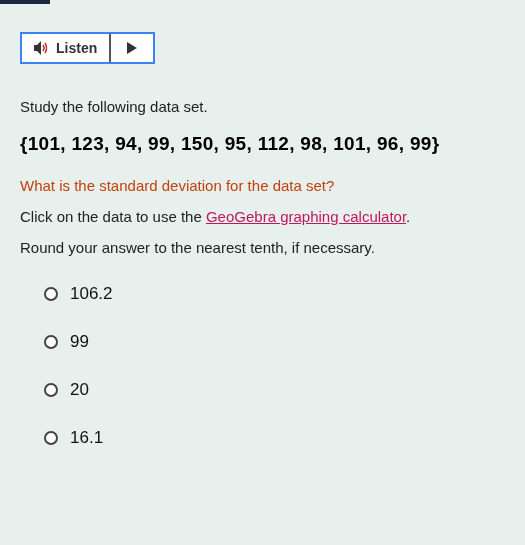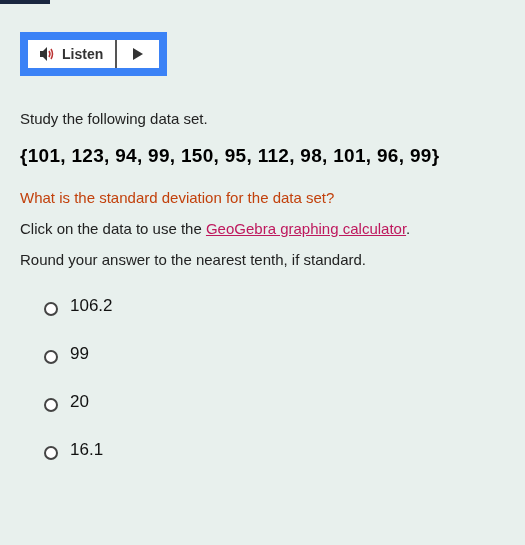--- a/index.html
+++ b/index.html
@@ -19,21 +19,21 @@
   .progress-bar {
     position: absolute;
     top: 0;
     left: 0;
     width: 50px;
     height: 4px;
     background: #1a2740;
   }
   .listen-group {
     display: inline-flex;
-    border: 8px solid #3b82f6;
+    border: 2px solid #3b82f6;
     background: #fff;
     margin-top: 14px;
     margin-bottom: 20px;
   }
   .listen-btn {
     display: flex;
     align-items: center;
     gap: 6px;
     padding: 6px 12px;
     border: none;
@@ -82,21 +82,21 @@
   .round-hint {
     font-size: 15px;
     color: #222;
     margin: 14px 0 28px 0;
   }
   .options {
     padding-left: 24px;
   }
   .option {
     display: flex;
-    align-items: flex-end;
+    align-items: center;
     gap: 12px;
     margin-bottom: 18px;
     margin-top: 28px;
   }
   .radio {
     width: 14px;
     height: 14px;
     border: 2px solid #444;
     border-radius: 50%;
     background: #fff;
@@ -136,21 +136,21 @@
   <p class="instruction">Study the following data set.</p>
 
   <p class="data-set">{101, 123, 94, 99, 150, 95, 112, 98, 101, 96, 99}</p>
 
   <p class="question">What is the standard deviation for the data set?</p>
 
   <p class="hint">
     <span>Click on the data to use the </span><a class="calc-link">GeoGebra graphing calculator</a><span>.</span>
   </p>
 
-  <p class="round-hint">Round your answer to the nearest tenth, if standard.</p>
+  <p class="round-hint">Round your answer to the nearest tenth, if necessary.</p>
 
   <div class="options">
     <div class="option">
       <span class="radio"></span>
       <span class="option-label">106.2</span>
     </div>
     <div class="option">
       <span class="radio"></span>
       <span class="option-label">99</span>
     </div>

